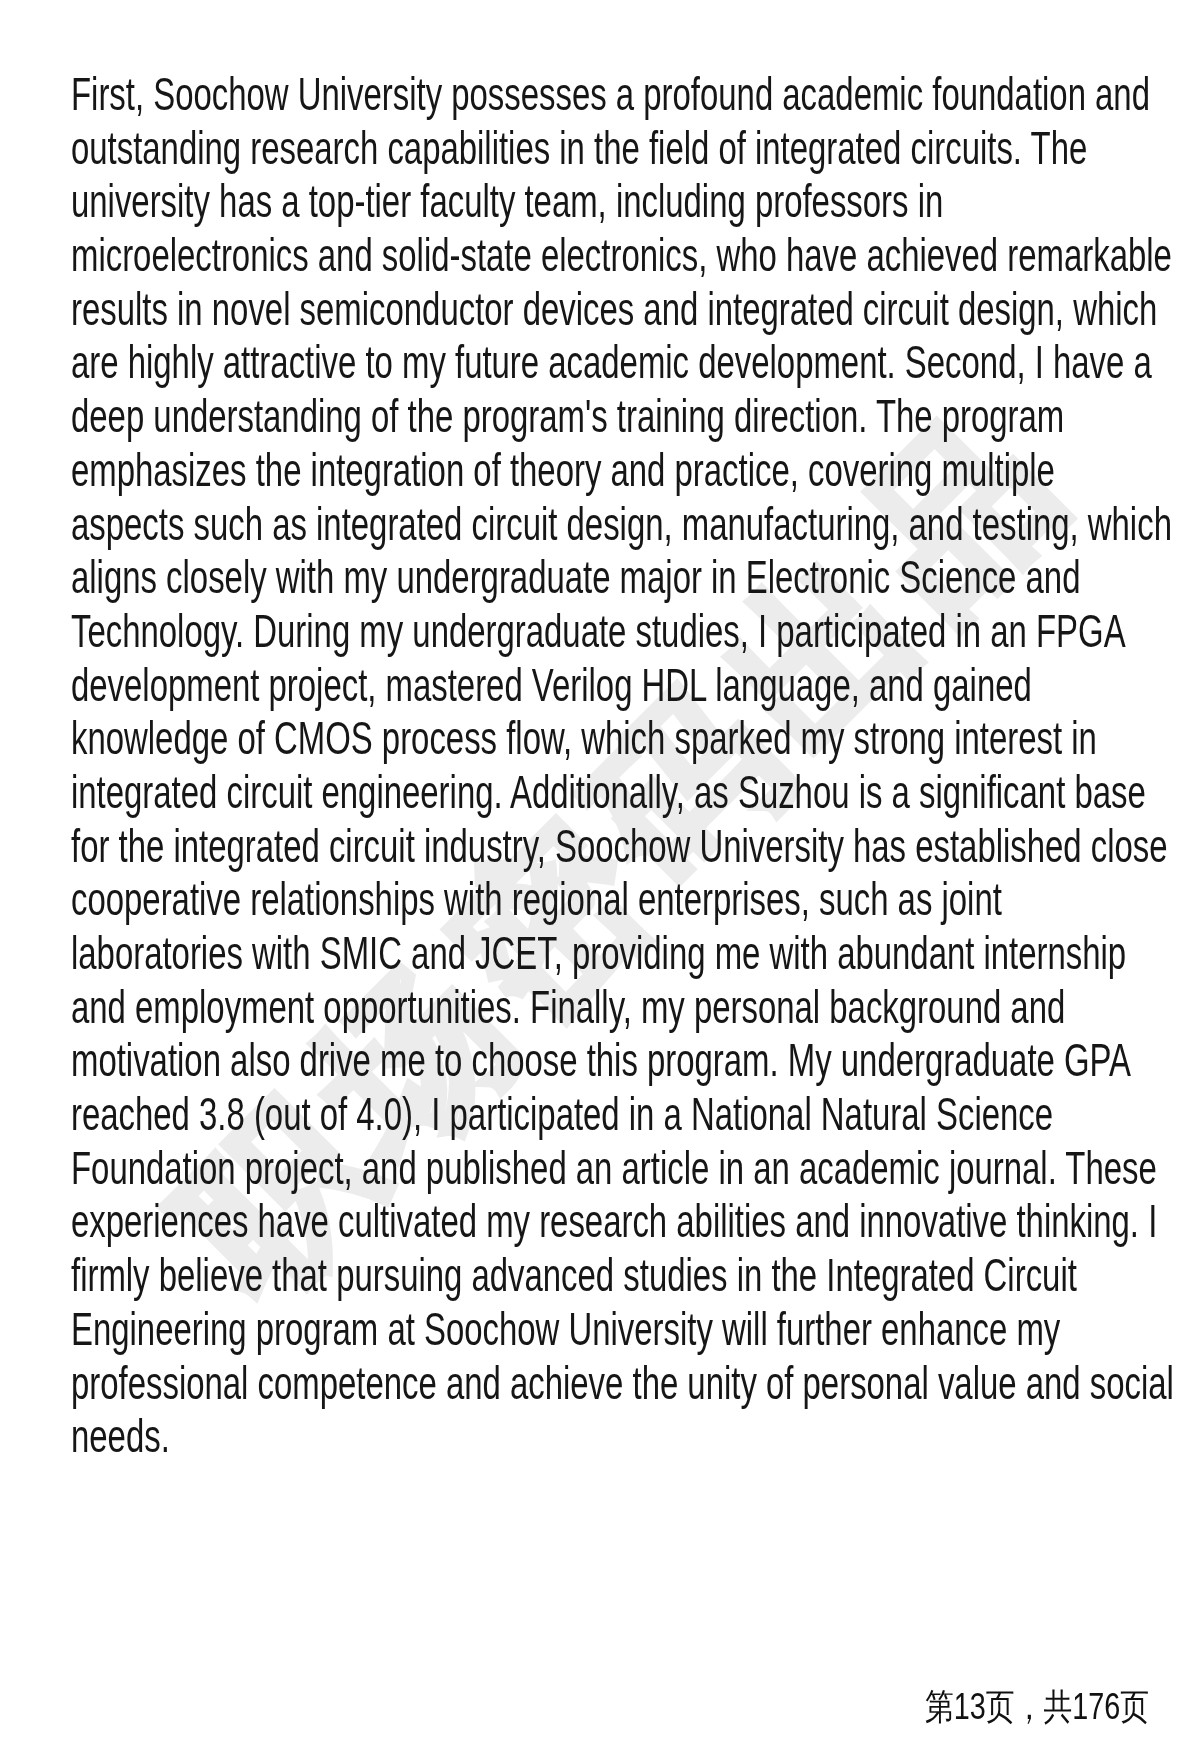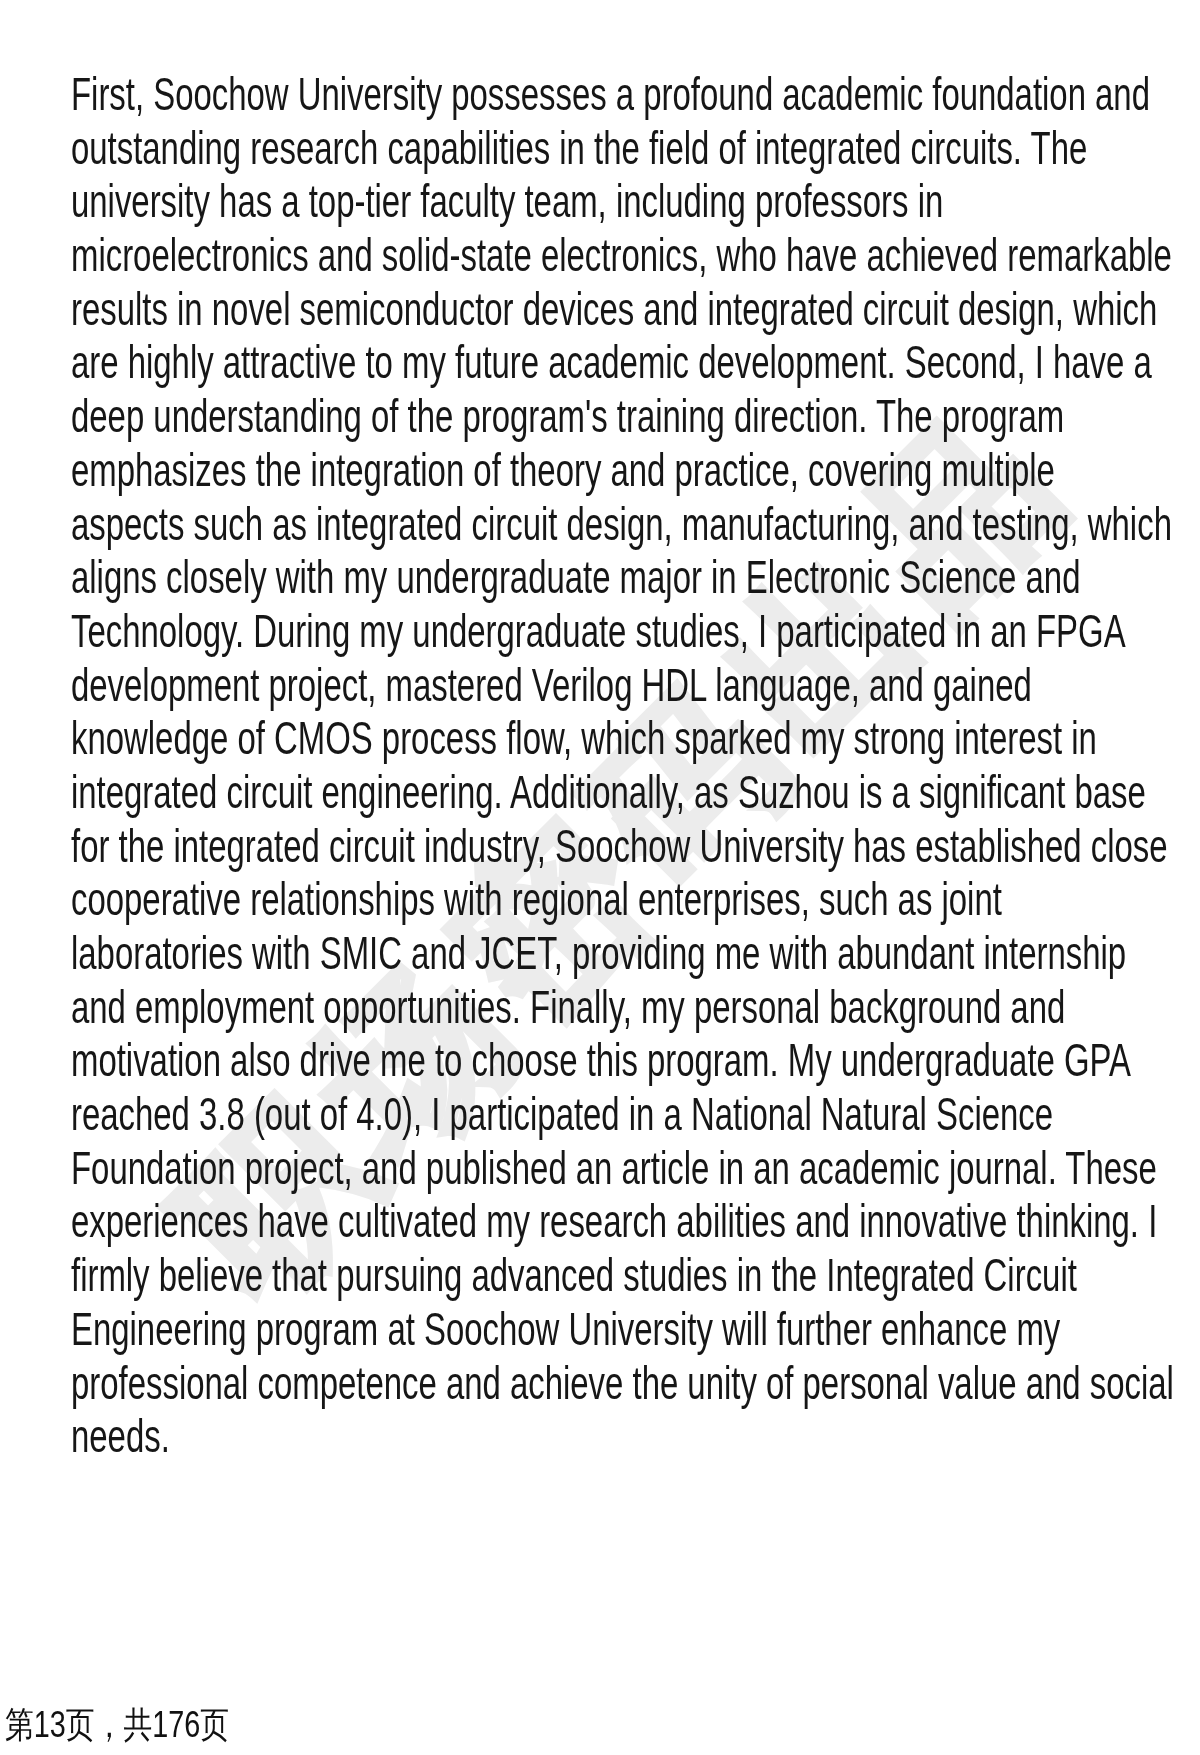--- a/index.html
+++ b/index.html
@@ -48,24 +48,23 @@
     white-space: nowrap;
     transform: scaleX(0.70);
     transform-origin: 0 50%;
   }
   .footer {
     position: absolute;
     top: 1683px;
     left: 0;
     width: 100%;
     z-index: 2;
-    text-align: left;
+    text-align: right;
     font-size: 36px;
     color: #111111;
-    margin-top: 18px;
   }
   .footer .footer-inner {
     display: inline-block;
     transform: translateX(-23px) scaleX(0.8);
     white-space: nowrap;
   }
 </style>
 </head>
 <body>
 

